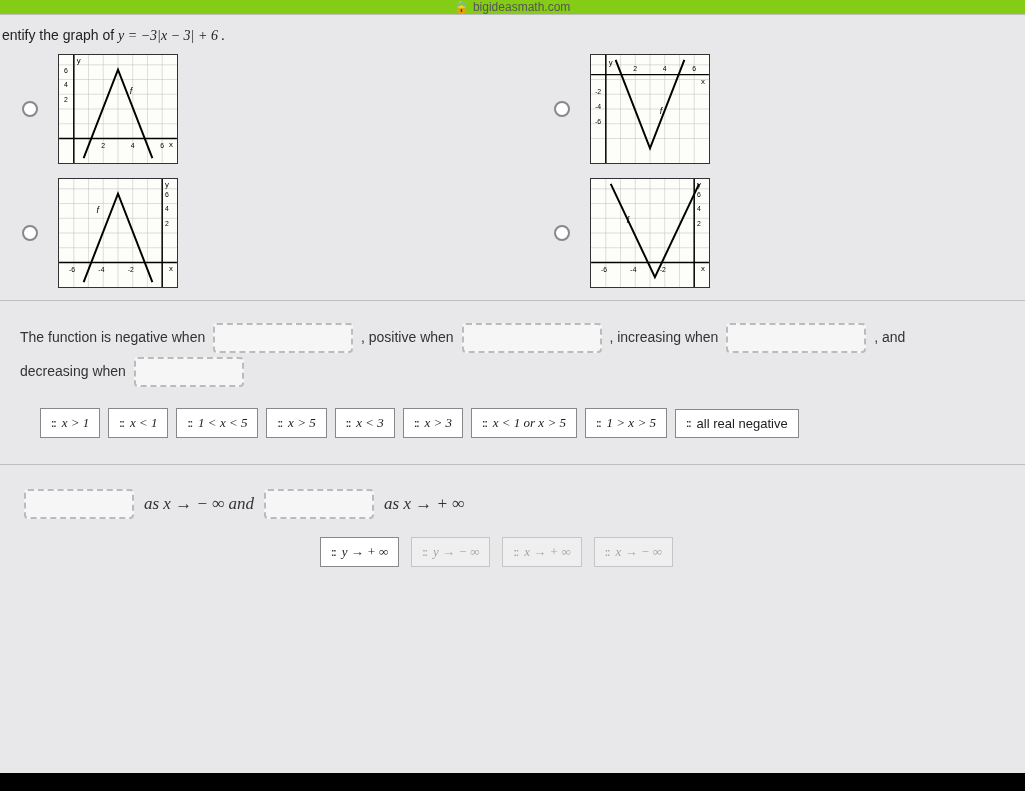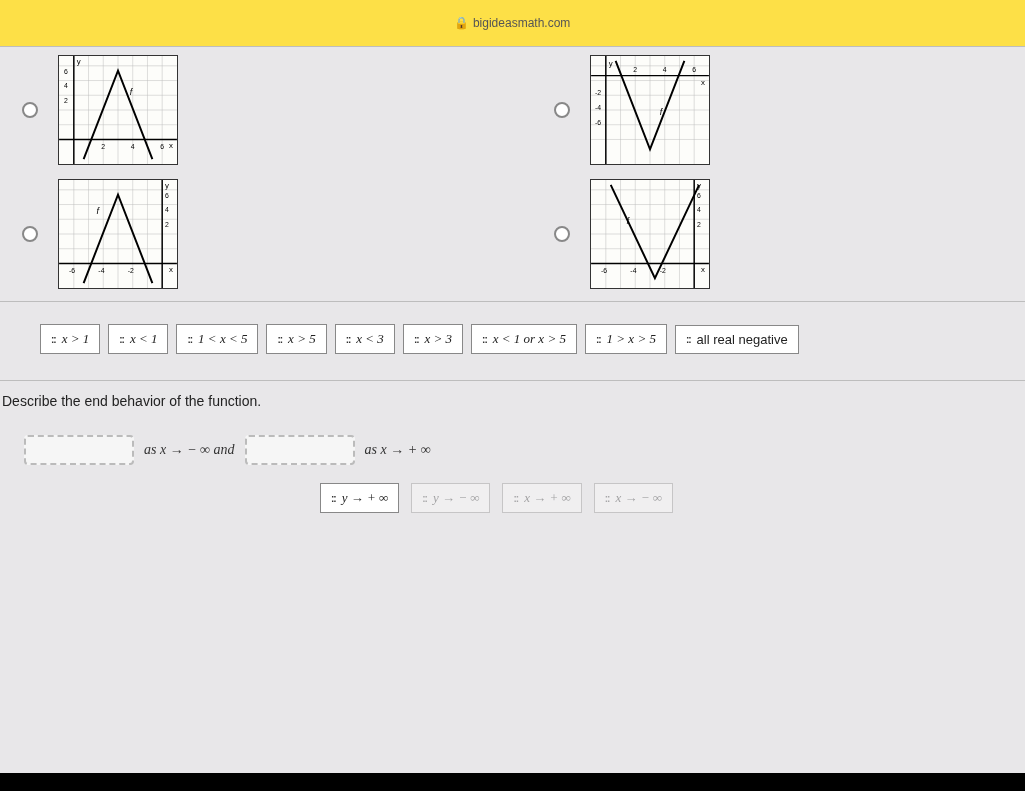--- a/index.html
+++ b/index.html
@@ -9,22 +9,22 @@
     color: #333;
     width: 1025px;
     height: 791px;
     overflow: hidden;
     position: relative;
   }
   .url-bar {
     text-align: center;
     font-size: 12px;
     color: #555;
-    padding: 16px 0;
-    background: #fde047;
+    padding: 0 0;
+    background: #84cc16;
   }
   .content {
     padding: 0 0 0 0;
   }
   .section {
     border-top: 1px solid #bdbdbd;
     padding: 8px 0 12px 0;
   }
   .prompt {
     font-size: 14px;
@@ -86,21 +86,21 @@
   }
   .tile .grip {
     font-size: 10px;
     letter-spacing: -1px;
     color: #333;
     font-family: Arial, sans-serif;
     font-weight: bold;
   }
   .end-row {
     padding: 16px 12px 8px 20px;
-    font-size: 14px;
+    font-size: 17px;
     display: flex;
     align-items: center;
     gap: 6px;
     flex-wrap: wrap;
   }
   .bottom-tiles {
     padding: 10px 0 0 320px;
     display: flex;
     gap: 12px;
     align-items: center;
@@ -115,20 +115,24 @@
 </head>
 <body>
 
 <div class="url-bar">
   🔒 <span>bigideasmath.com</span>
 </div>
 
 <div class="content">
 
   <div class="section">
+    <div class="prompt">
+      <span>entify the graph of </span>
+      <span class="math-i">y = −3|x − 3| + 6 .</span>
+    </div>
 
     <div class="graph-grid">
 
       <div class="radio"></div>
       <div>
         <svg class="graph" width="120" height="110" viewBox="0 0 120 110">
           <g stroke="#bbb" stroke-width="0.5">
             <line x1="0" y1="10" x2="120" y2="10"></line>
               <line x1="0" y1="25" x2="120" y2="25"></line>
             <line x1="0" y1="40" x2="120" y2="40"></line>
@@ -255,20 +259,32 @@
           <text x="10" y="95" font-size="7">-6</text>
             <text x="40" y="95" font-size="7">-4</text>
             <text x="70" y="95" font-size="7">-2</text>
           <text x="36" y="45" font-size="9" font-style="italic">f</text>
         </svg>
       </div>
     </div>
   </div>
 
   <div class="section">
+    <div class="fill-sentence">
+      <span>The function is negative when</span>
+      <span class="dropzone"></span>
+      <span>, positive when</span>
+      <span class="dropzone"></span>
+      <span>, increasing when</span>
+      <span class="dropzone"></span>
+      <span>, and</span>
+      <br>
+      <span>decreasing when</span>
+      <span class="dropzone small"></span>
+    </div>
     <div class="tile-row">
       <div class="tile">
           <span class="grip">::</span>
           <span class="math-i">x &gt; 1</span>
         </div>
       <div class="tile">
           <span class="grip">::</span>
           <span class="math-i">x &lt; 1</span>
         </div>
       <div class="tile">
@@ -296,21 +312,20 @@
           <span class="math-i">1 &gt; x &gt; 5</span>
         </div>
       <div class="tile">
           <span class="grip">::</span>
           <span style="font-family:Arial">all real negative</span>
         </div>
     </div>
   </div>
 
   <div class="section">
-    <div class="prompt">Describe the end behavior of the function.</div>
     <div class="end-row">
       <span class="dropzone small"></span>
       <span class="math-i">as x → − ∞ and</span>
       <span class="dropzone small"></span>
       <span class="math-i">as x → + ∞</span>
     </div>
     <div class="bottom-tiles">
       <div class="tile">
           <span class="grip">::</span>
           <span class="math-i">y → + ∞</span>

